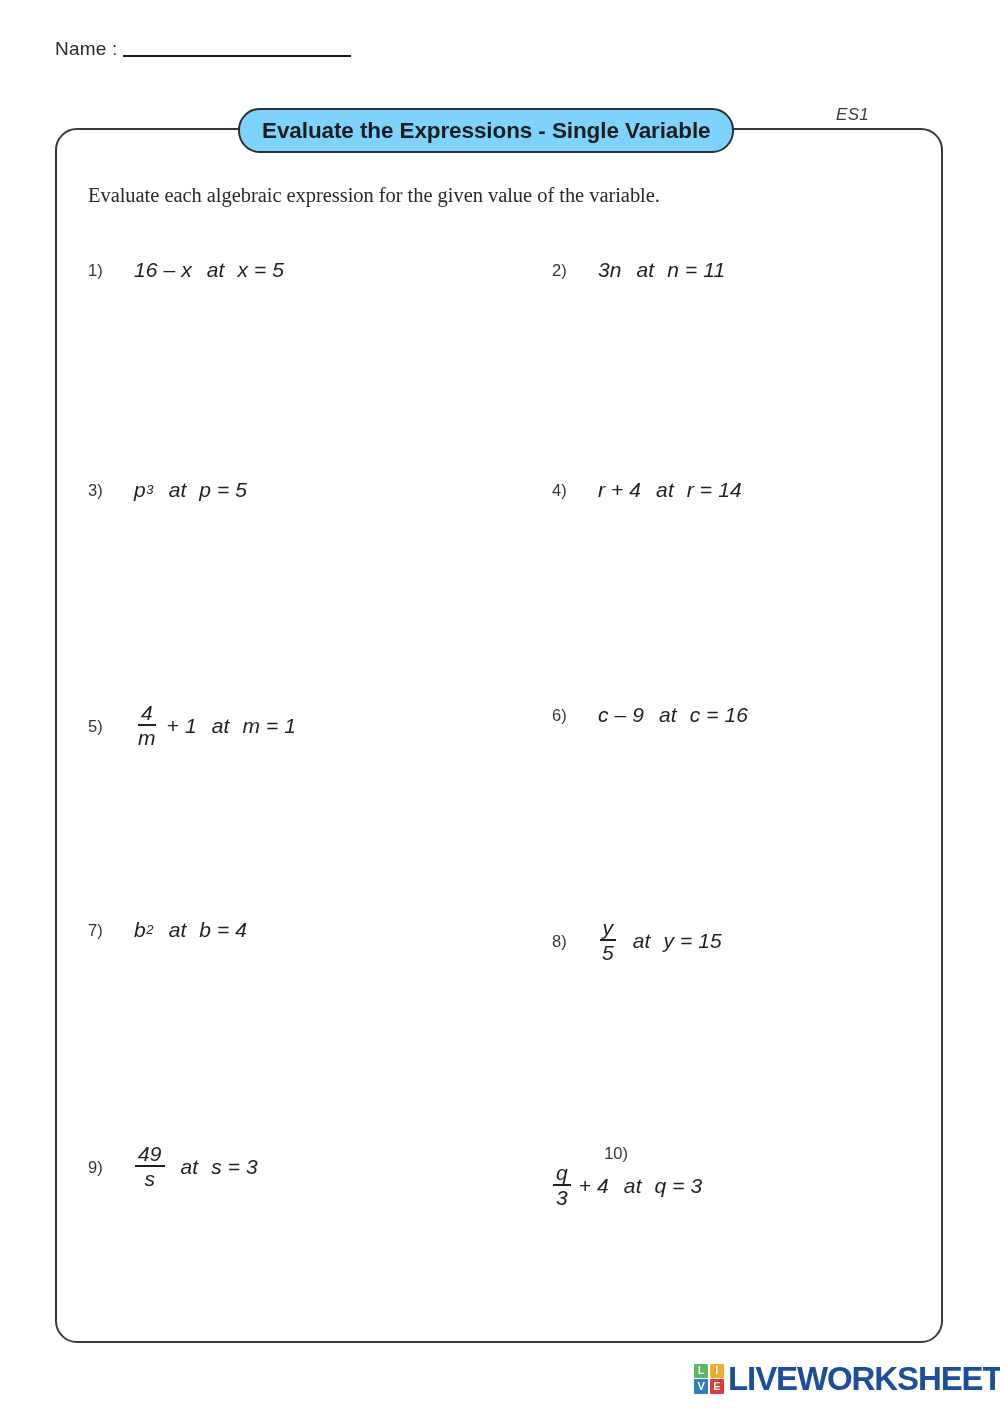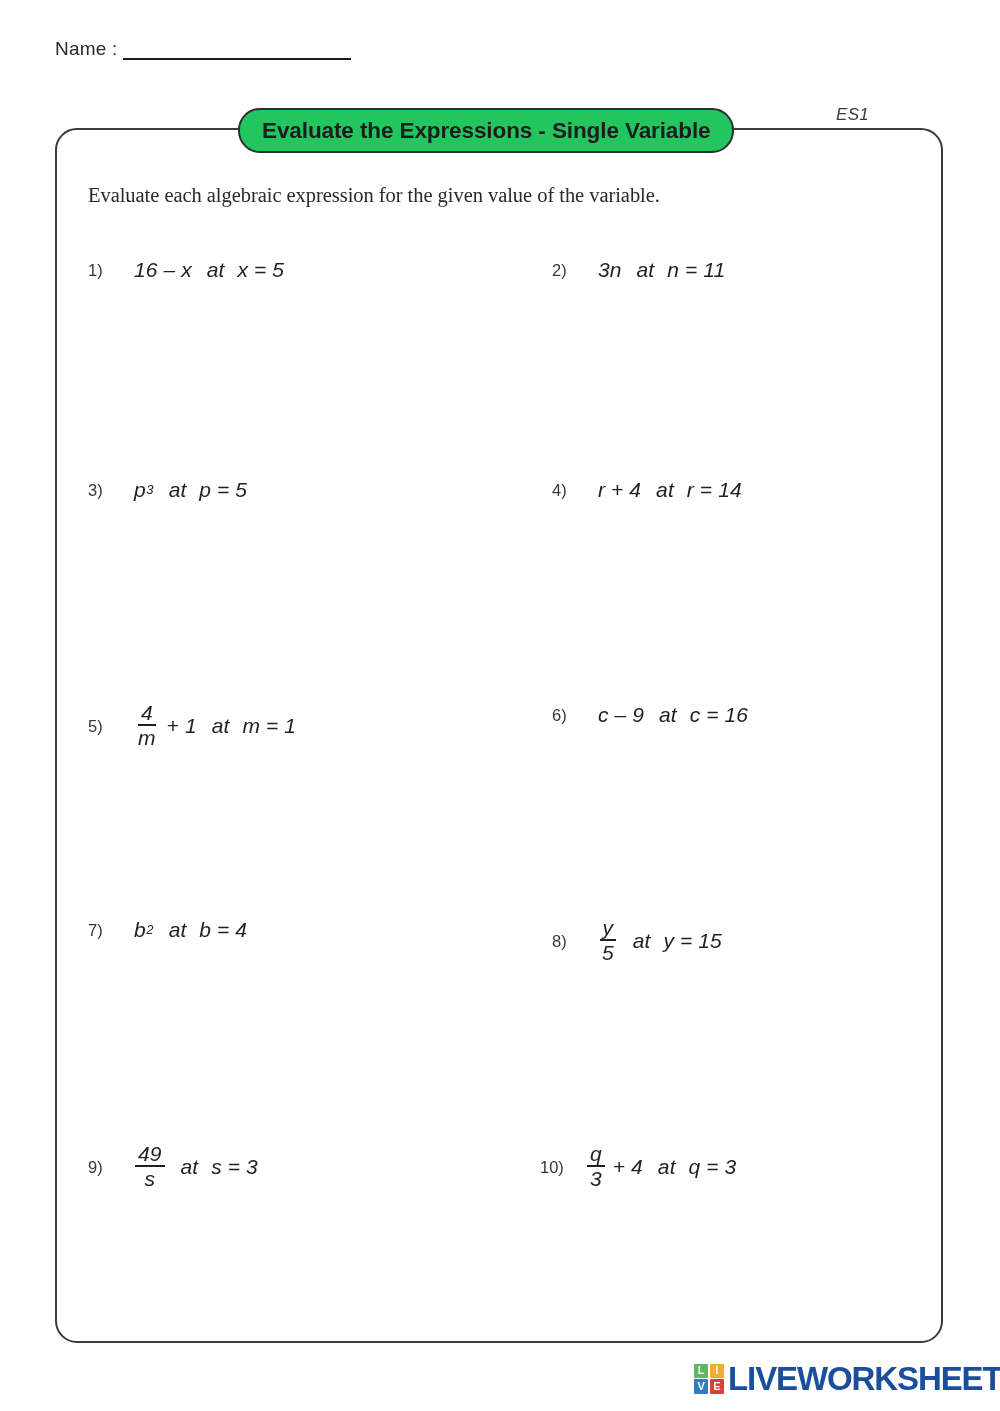--- a/index.html
+++ b/index.html
@@ -15,21 +15,21 @@
     color: #231f20;
     overflow: hidden;
   }
 
   
   .name-row {
     position: absolute;
     left: 55px;
     top: 38px;
     display: flex;
-    align-items: flex-end;
+    align-items: flex-start;
     font-size: 19px;
     color: #2d2a2b;
     letter-spacing: .2px;
   }
   .name-label { white-space: pre; }
   .name-blank {
     display: inline-block;
     width: 228px;
     border-bottom: 2.4px solid #1b1b1b;
     margin-left: 6px;
@@ -52,21 +52,21 @@
   
   .title-pill {
     position: absolute;
     left: 238px;
     top: 108px;
     height: 41px;
     padding: 0 22px;
     display: flex;
     align-items: center;
     justify-content: center;
-    background: #22c55e;
+    background: #7dd3fc;
     border: 2.4px solid #2e2e30;
     border-radius: 22px;
     z-index: 5;
   }
   .title-pill-text {
     font-size: 22.5px;
     font-weight: bold;
     color: #1d1d1f;
     letter-spacing: -0.1px;
     white-space: nowrap;
@@ -313,21 +313,21 @@
         <span class="p-expr">
           <span class="frac">
             <span class="num">49</span>
             <span class="den">s</span>
           </span>
         </span>
         <span class="p-at">at</span>
         <span class="p-cond">s = 3</span>
       </span>
     </div>
-    <div class="problem" style="left: 540px; top: 1144px;">
+    <div class="problem" style="left: 552px; top: 1144px; flex-direction: column;">
       <span class="p-num">10)</span>
       <span class="p-body">
         <span class="p-expr">
           <span class="frac">
             <span class="num">q</span>
             <span class="den">3</span>
           </span>
           <span class="plus-tail">+ 4</span>
         </span>
         <span class="p-at">at</span>

